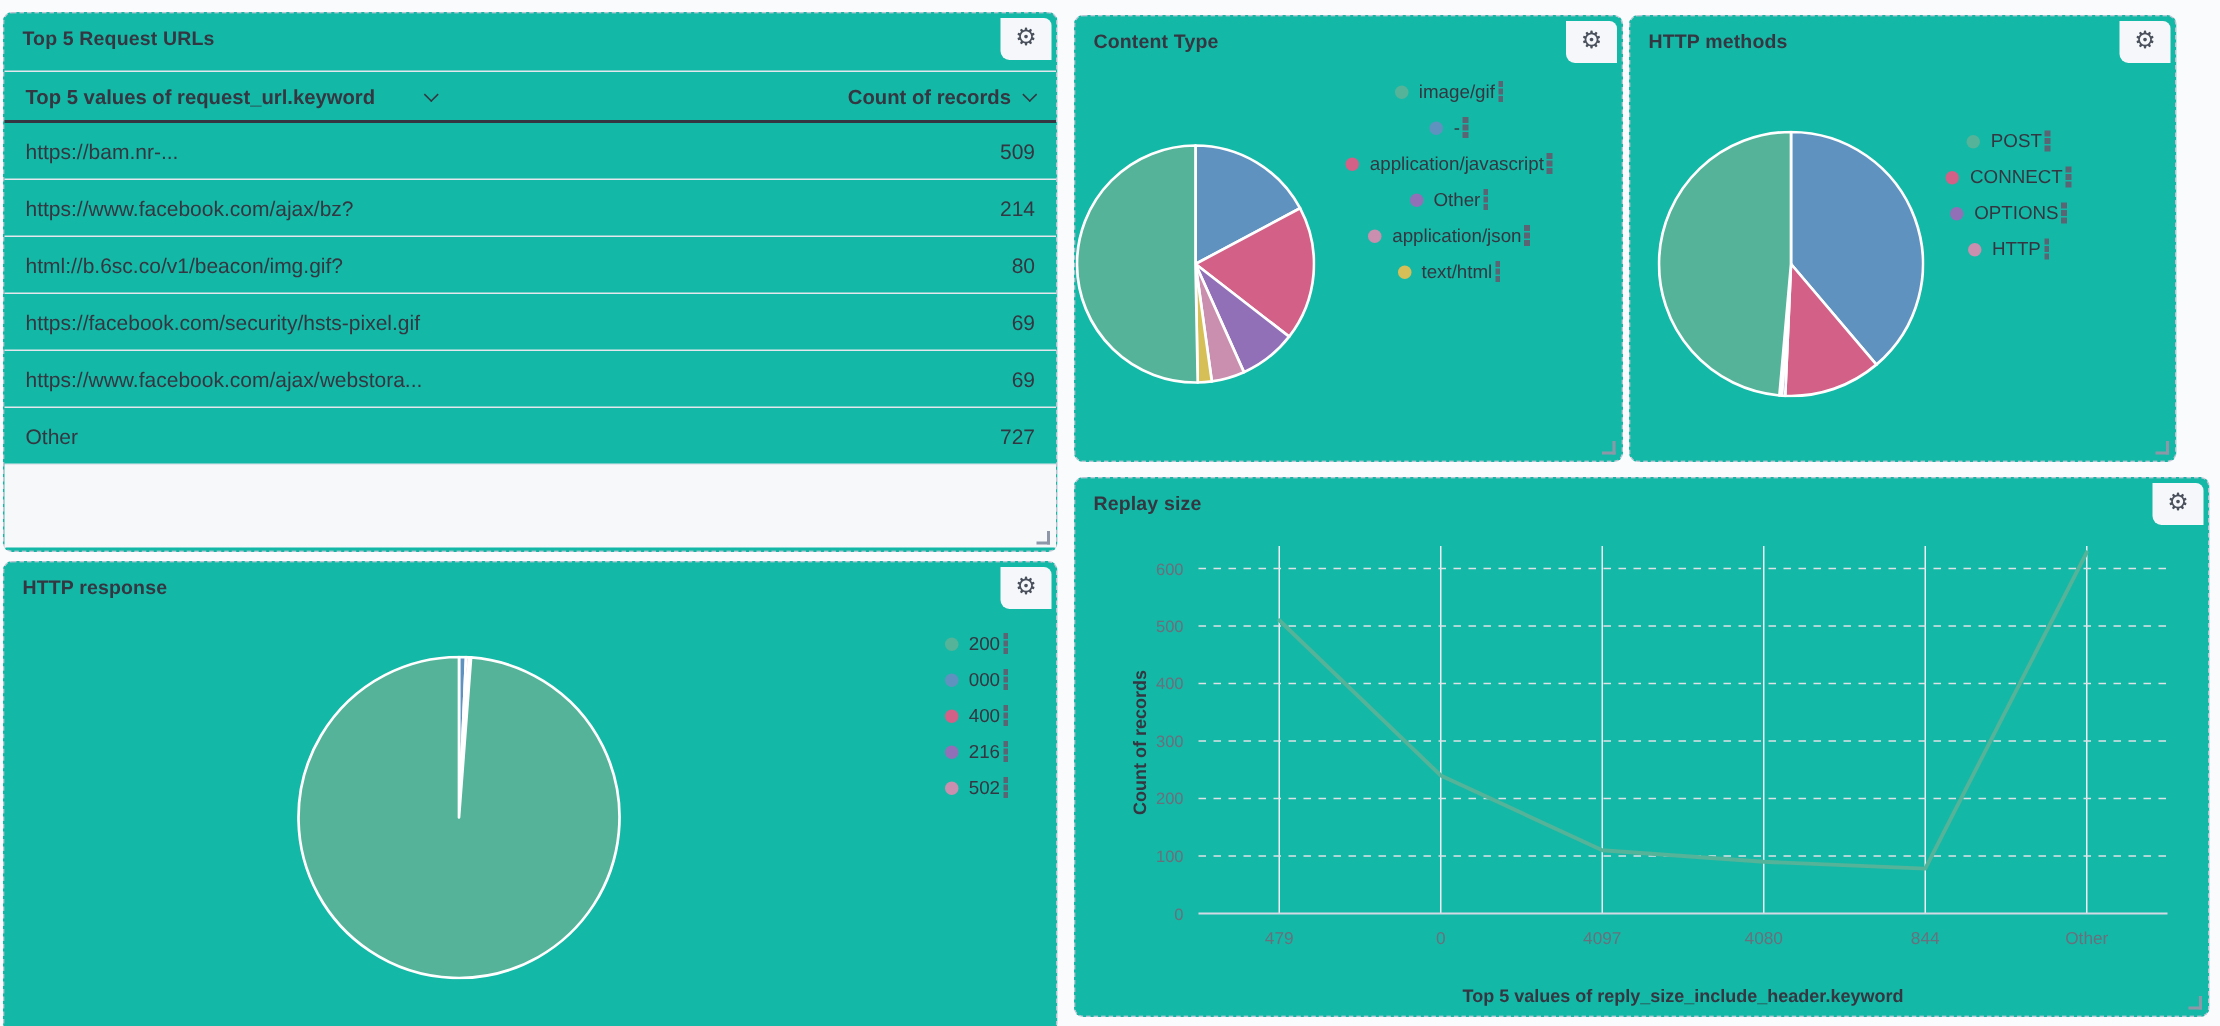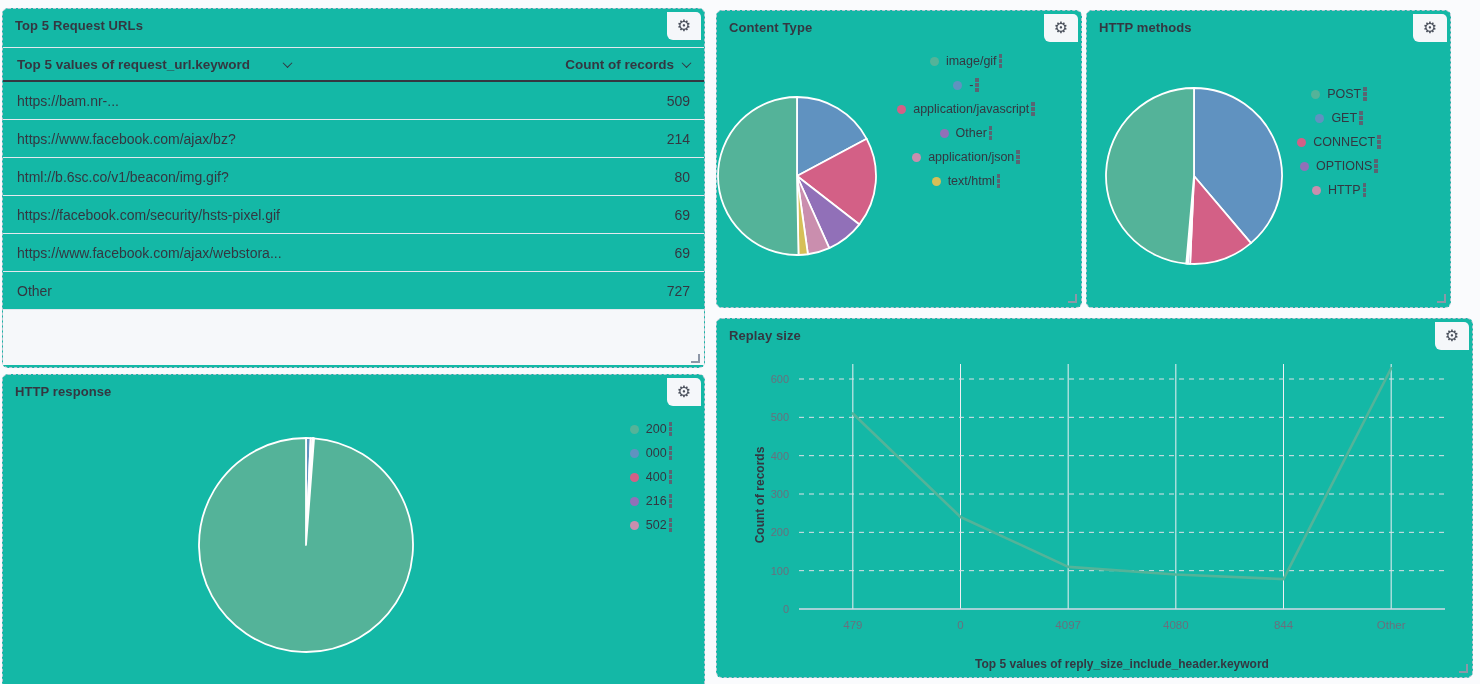--- a/index.html
+++ b/index.html
@@ -232,29 +232,20 @@
         <path d="M 89 89 L 89 1 A 88 88 0 0 1 145.94092461811113 156.09494096900738 Z" fill="#6092C0" stroke="#ffffff" stroke-width="1.8" stroke-linejoin="round"></path>
         <path d="M 89 89 L 145.94092461811113 156.09494096900738 A 88 88 0 0 1 85.13080558802791 176.91489825167497 Z" fill="#D36086" stroke="#ffffff" stroke-width="1.8" stroke-linejoin="round"></path>
         <path d="M 89 89 L 85.13080558802791 176.91489825167497 A 88 88 0 0 1 82.92271773713236 176.78990055978784 Z" fill="#9170B8" stroke="#ffffff" stroke-width="1.8" stroke-linejoin="round"></path>
         <path d="M 89 89 L 82.92271773713236 176.78990055978784 A 88 88 0 0 1 81.26909470353466 176.65975760459918 Z" fill="#CA8EAE" stroke="#ffffff" stroke-width="1.8" stroke-linejoin="round"></path>
         <path d="M 89 89 L 81.26909470353466 176.65975760459918 A 88 88 0 0 1 88.99999999999997 1 Z" fill="#54B399" stroke="#ffffff" stroke-width="1.8" stroke-linejoin="round"></path>
       </svg></div>
   <div class="legend legend-hm" id="legend-http-methods">
       <div class="legend-row">
         <span class="legend-dot" style="background: rgb(84, 179, 153);"></span>
         <span class="legend-label">POST</span>
-        <span class="legend-action">
-          <i></i>
-          <i></i>
-          <i></i>
-        </span>
-      </div>
-      <div class="legend-row">
-        <span class="legend-dot" style="background: rgb(96, 146, 192);"></span>
-        <span class="legend-label">GET</span>
         <span class="legend-action">
           <i></i>
           <i></i>
           <i></i>
         </span>
       </div>
       <div class="legend-row">
         <span class="legend-dot" style="background: rgb(211, 96, 134);"></span>
         <span class="legend-label">CONNECT</span>
         <span class="legend-action">

